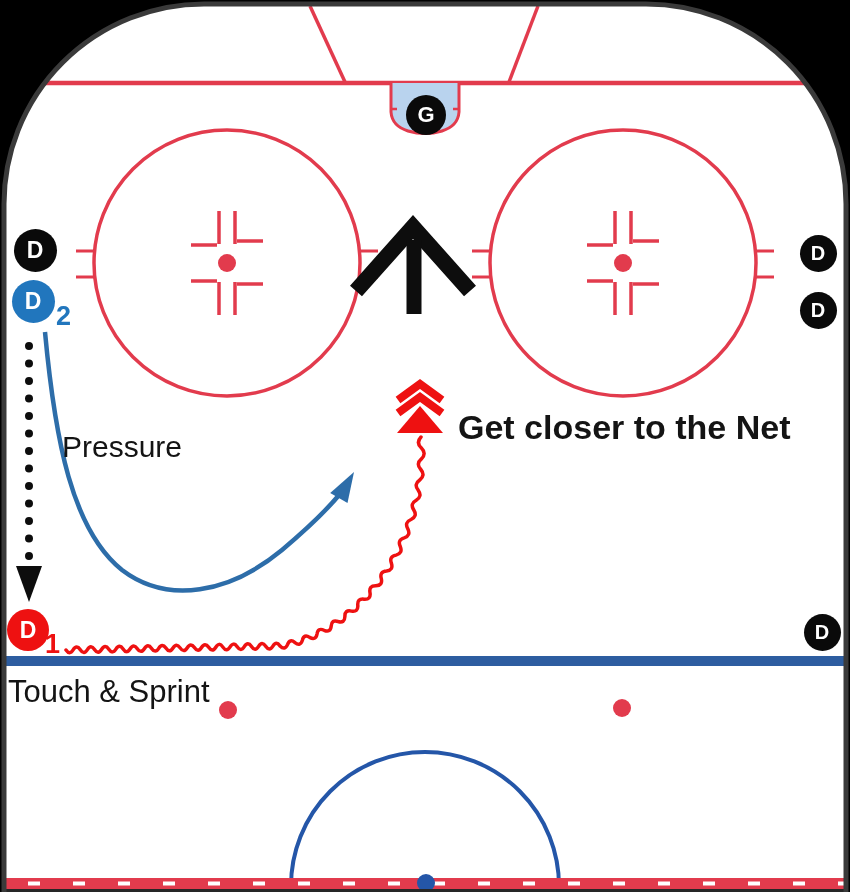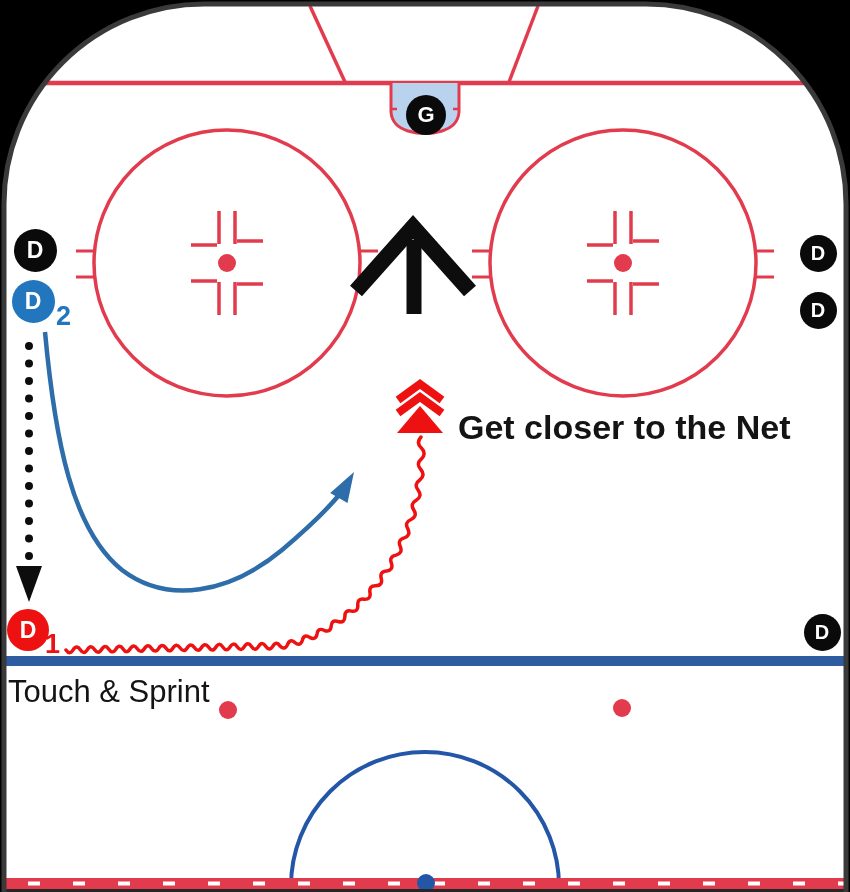--- a/index.html
+++ b/index.html
@@ -154,15 +154,16 @@
 
   <div class="marker red m42" style="left:7px;top:609px;">
     <span>D</span>
   </div>
   <span class="sub red" style="left:45px;top:631px;">1</span>
 
   <div class="marker black m40" style="left:406px;top:95px;">
     <span>G</span>
   </div>
 
+  <div class="label" style="left:62px;top:430px;font-size:30px;">Pressure</div>
   <div class="label" style="left:458px;top:408px;font-size:34px;font-weight:bold;">Get closer to the Net</div>
   <div class="label" style="left:8px;top:674px;font-size:31px;text-align:center;">Touch &amp; Sprint</div>
 </div>
 
 </body></html>

